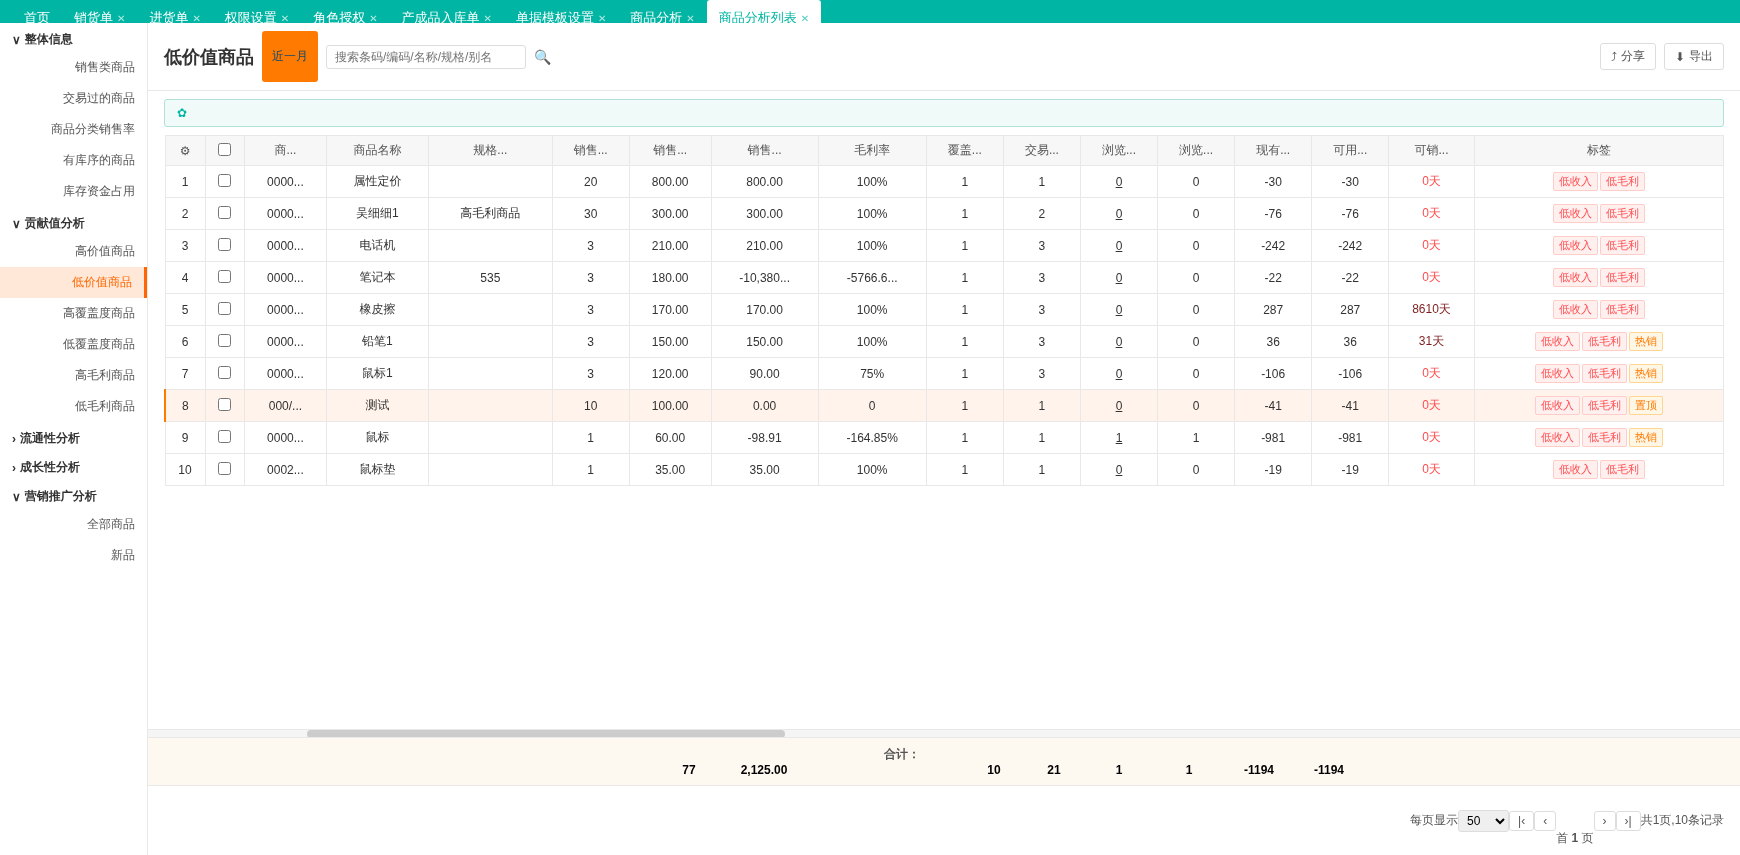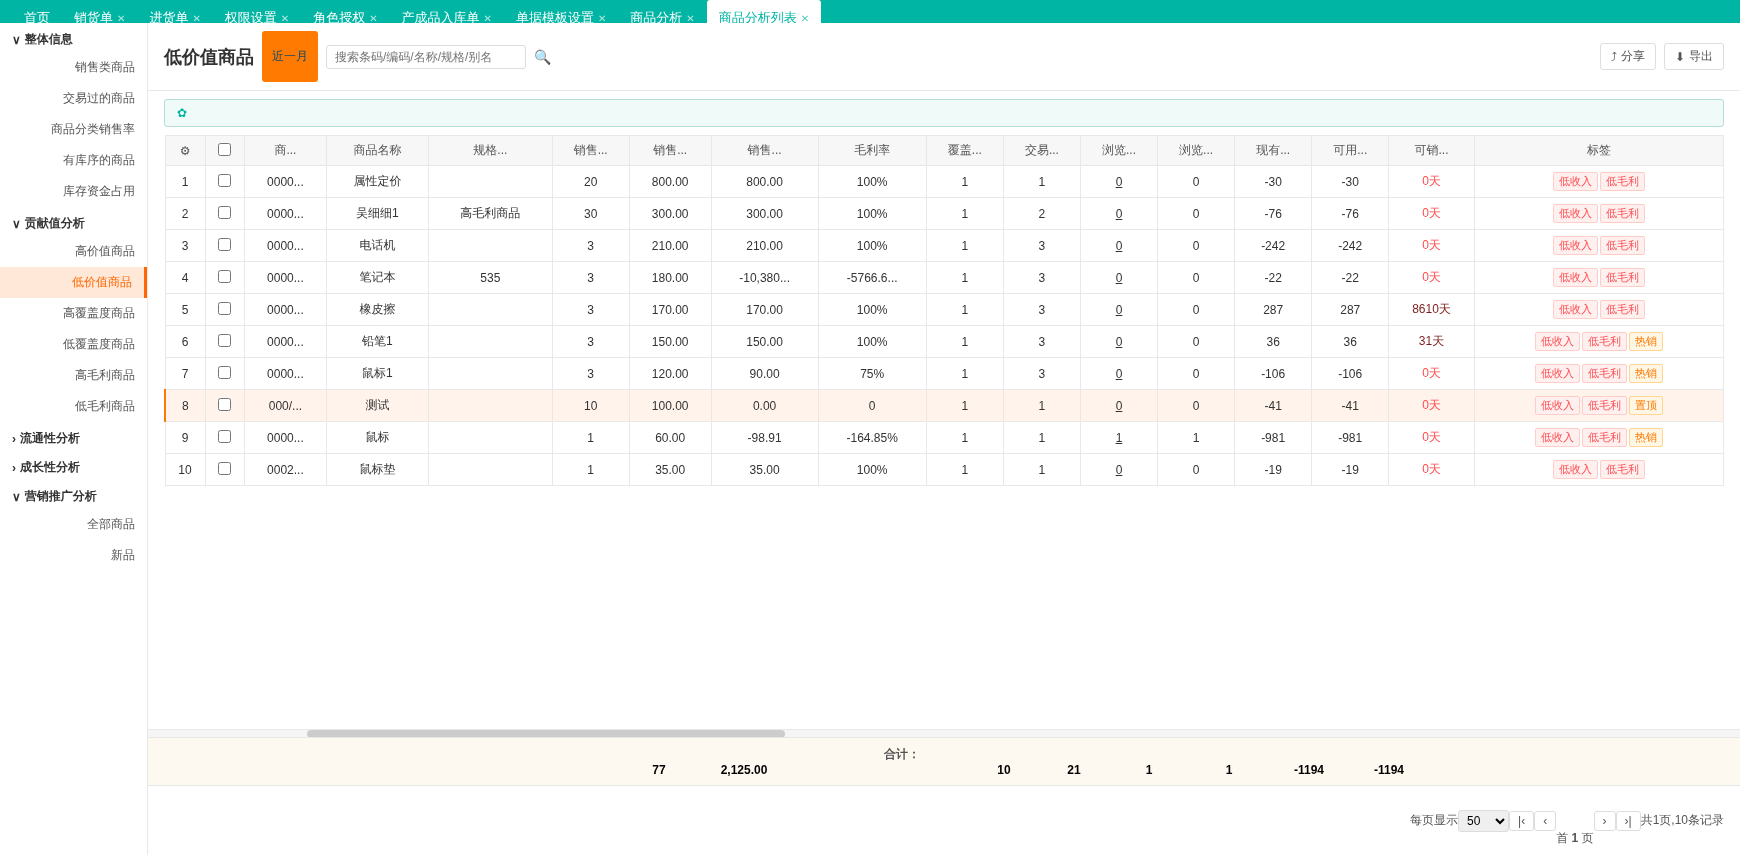--- a/index.html
+++ b/index.html
@@ -356,21 +356,21 @@
           </tbody>
       </table>
     </div>
 
     <div class="table-scroll-bar">
       <div class="table-scroll-bar-inner"></div>
     </div>
 
     <div class="table-footer">
       <span class="footer-label">合计：</span>
-      <div style="flex:1; display:grid; grid-template-columns: 30px 20px 70px 120px 60px 70px 80px 80px 80px 60px 60px 70px 70px 70px 70px 70px 100px; gap:10px; align-items:center;">
+      <div style="flex:1; display:grid; grid-template-columns: 30px 20px 70px 120px 60px 70px 80px 80px 80px 60px 60px 70px 70px 70px 70px 70px 100px; gap:0; align-items:center;">
         <div style="text-align:center"></div>
         <div style="text-align:center"></div>
         <div style="text-align:center"></div>
         <div style="text-align:center"></div>
         <div style="text-align:center"></div>
         <div style="text-align:center; font-weight:bold">77</div>
         <div style="text-align:center; font-weight:bold">2,125.00</div>
         <div style="text-align:center"></div>
         <div style="text-align:center"></div>
         <div style="text-align:center; font-weight:bold">10</div>

